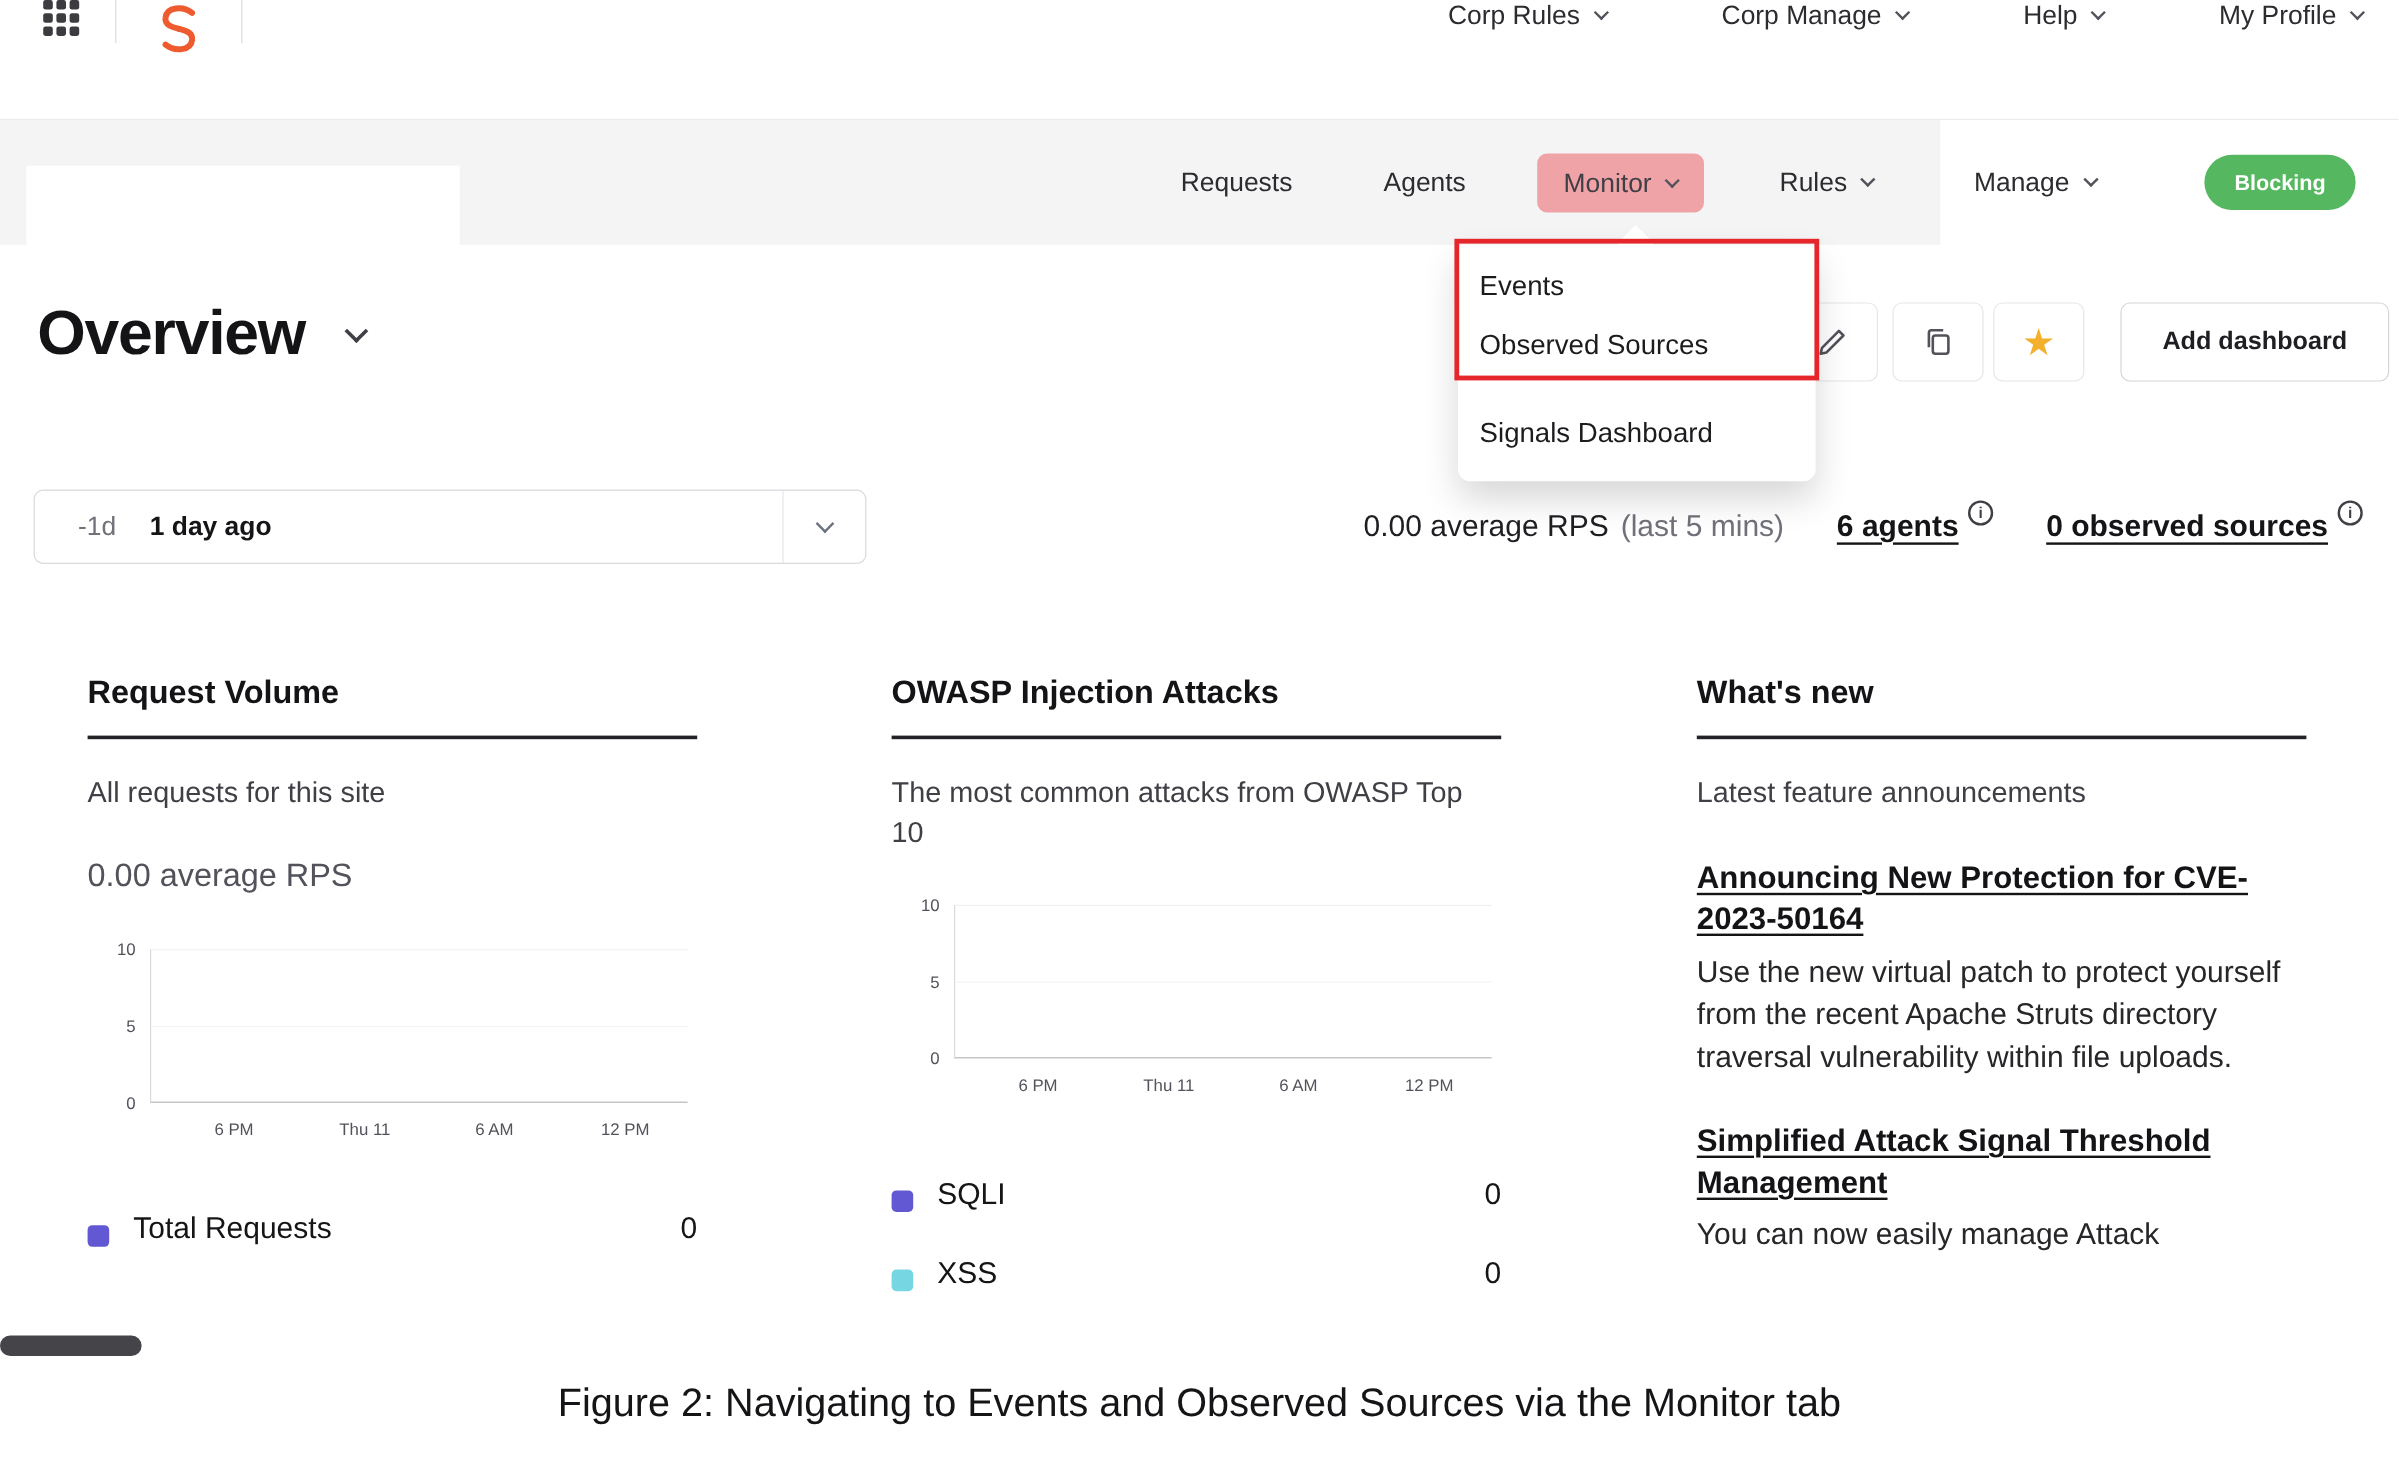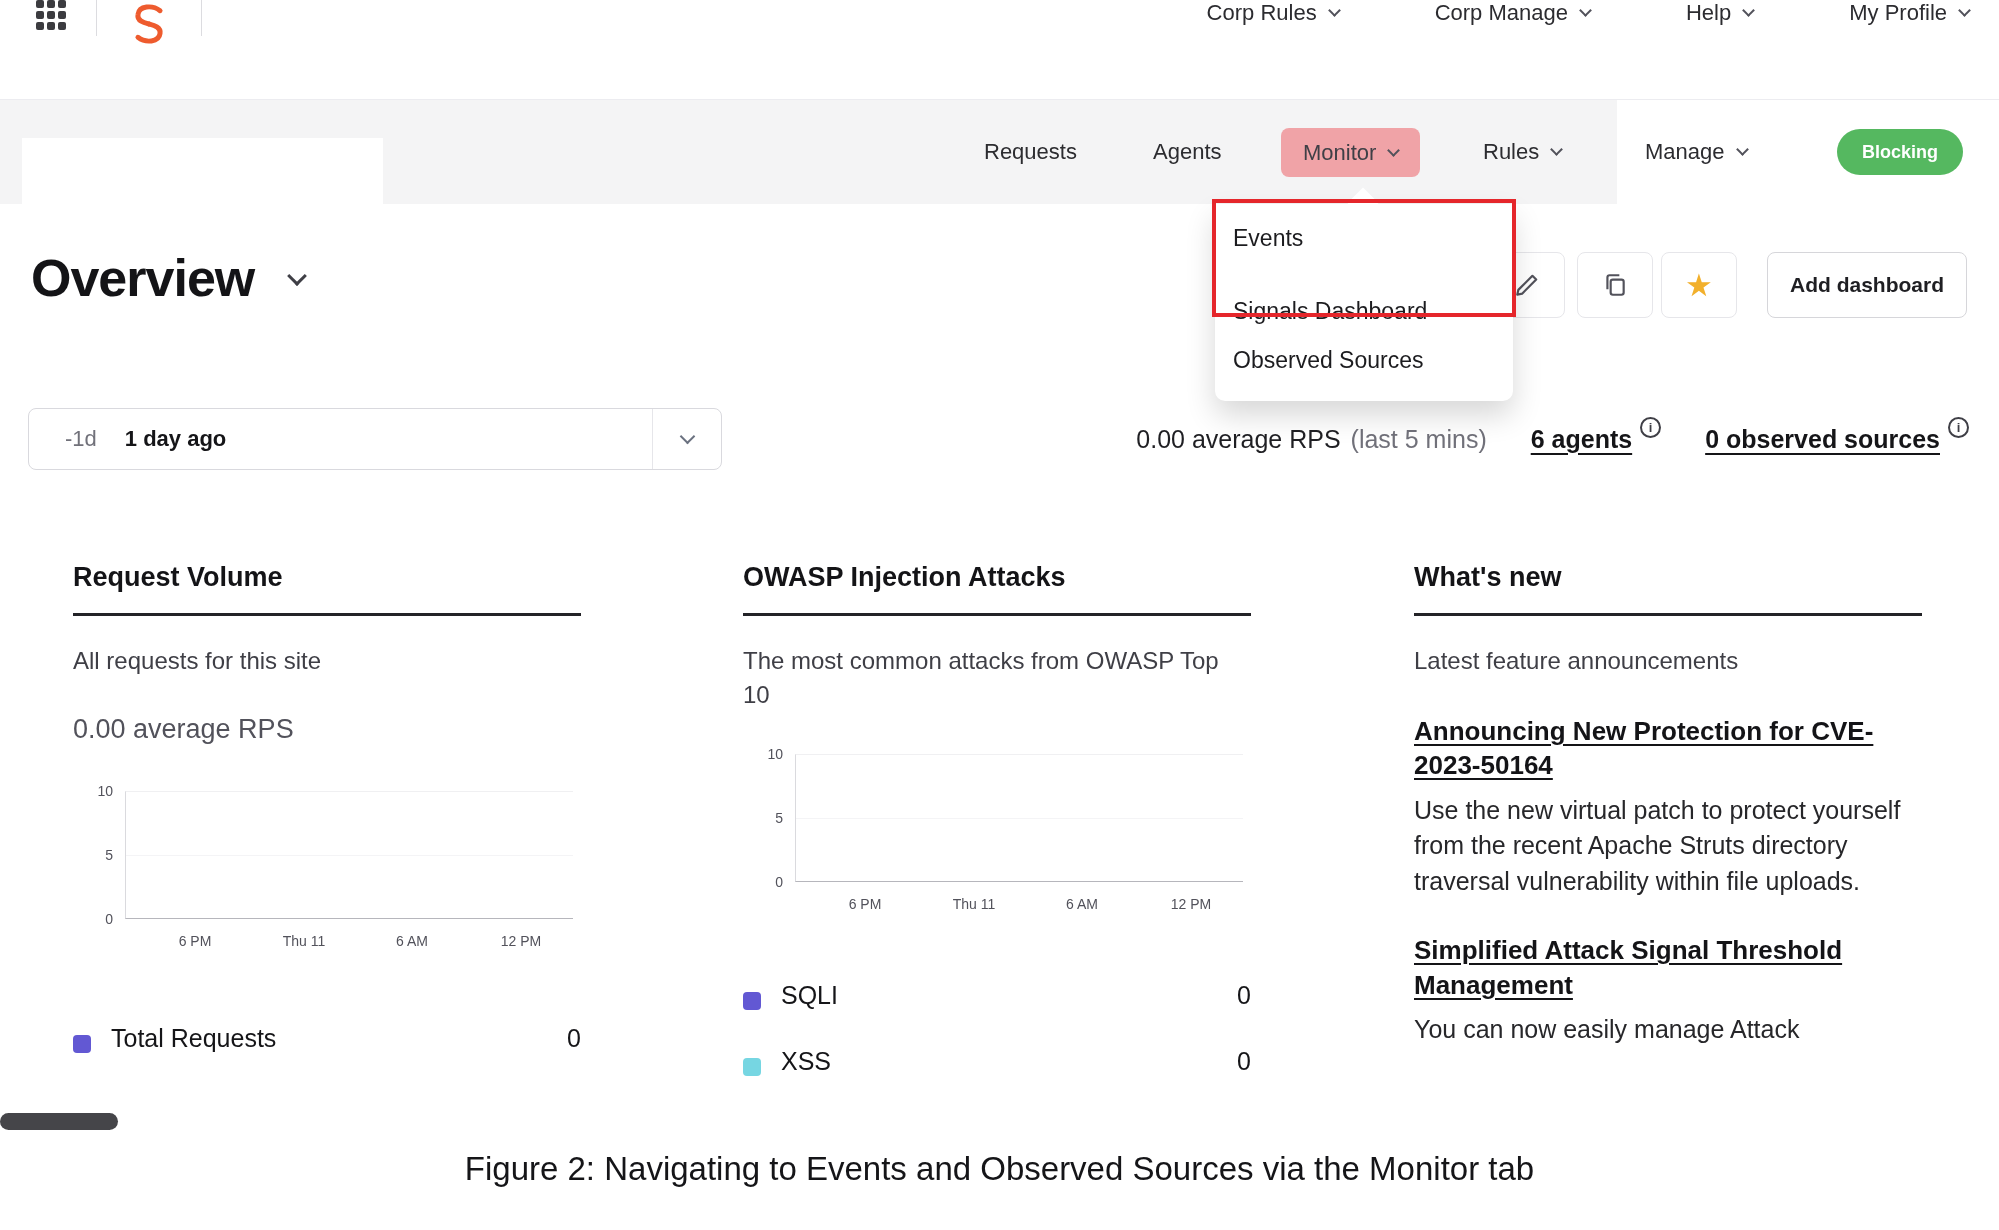--- a/index.html
+++ b/index.html
@@ -39,21 +39,21 @@
 
   
   .page-title-row{position:absolute;left:31px;top:248px;display:flex;align-items:center}
   .page-title{font-size:52px;font-weight:800;letter-spacing:-1px;color:#141417}
   .title-chev{width:14px;height:14px;border-right:3px solid #3f3f46;border-bottom:3px solid #3f3f46;
               transform:rotate(45deg);margin-left:36px;margin-top:-4px;cursor:pointer}
   .icon-btn{position:absolute;top:252px;width:76px;height:66px;background:#fff;border:1px solid #e6e6ea;border-radius:8px;
             display:flex;align-items:center;justify-content:center;cursor:pointer;z-index:5}
   .btn-edit{left:1489px}.btn-copy{left:1577px}.btn-star{left:1661px}
   .star-glyph{font-size:31px;color:#f2b02c;line-height:1}
-  .add-btn{position:absolute;left:1767px;top:252px;width:200px;height:66px;background:#fff;border:1px solid #d6d6da;border-radius:8px;
+  .add-btn{position:absolute;left:1767px;top:252px;width:224px;height:66px;background:#fff;border:1px solid #d6d6da;border-radius:8px;
            display:flex;align-items:center;justify-content:center;font-size:21px;font-weight:600;color:#1f1f23;cursor:pointer;z-index:5}
 
   
   .time-box{position:absolute;left:28px;top:408px;width:694px;height:62px;background:#fff;border:1px solid #d9d9de;border-radius:8px;
             display:flex;align-items:center;cursor:pointer;overflow:hidden}
   .time-short{margin-left:36px;font-size:22px;color:#71717a}
   .time-label{margin-left:28px;font-size:22px;font-weight:700;color:#151518}
   .time-div{margin-left:auto;width:1px;align-self:stretch;background:#e6e6ea}
   .time-chev-wrap{width:68px;display:flex;justify-content:center;align-items:center}
   .time-chev{width:11px;height:11px;border-right:2px solid #6b7280;border-bottom:2px solid #6b7280;transform:rotate(45deg);margin-top:-5px}
@@ -75,21 +75,21 @@
   .card-rps{margin-top:36px;font-size:27px;color:#52525b}
   .chart{position:relative;height:172px;margin-top:38px}
   .card2 .chart{margin-top:34px}
   .plot{position:absolute;left:52px;right:8px;top:8px;height:128px;background:#fff;
         border-left:1px solid #dadade;border-bottom:1px solid #b6b6bc;border-top:1px solid #f0f0f2}
   .plot::after{content:"";position:absolute;left:0;right:0;top:50%;height:1px;background:#f4f4f6}
   .yt{position:absolute;left:0;width:40px;text-align:right;font-size:14px;color:#52525b;transform:translateY(-50%)}
   .yt.t0{top:8px}.yt.t1{top:72px}.yt.t2{top:136px}
   .xt{position:absolute;top:150px;font-size:14px;color:#52525b;transform:translateX(-50%);white-space:nowrap}
   .xt.x0{left:122px}.xt.x1{left:231px}.xt.x2{left:339px}.xt.x3{left:448px}
-  .legend{margin-top:54px}
+  .legend{margin-top:40px}
   .card2 .legend{margin-top:48px}
   .legend-row{display:flex;align-items:flex-end;height:44px;margin-bottom:22px}
   .swatch{width:18px;height:18px;border-radius:4px;margin-right:20px;flex:0 0 auto}
   .legend-label{flex:1;font-size:25px;color:#151518}
   .legend-value{font-size:25px;color:#151518}
 
   .article{margin-top:36px}
   .article + .article{margin-top:34px}
   .article-title{font-size:26px;font-weight:700;color:#141417;line-height:1.32;max-width:480px;cursor:pointer;
                  text-decoration:underline;text-decoration-thickness:2px;text-underline-offset:4px}
@@ -166,22 +166,22 @@
       <i class="chev"></i>
     </div>
     <div class="badge" style="background-color: rgb(85, 184, 96); align-items: center;">
       <span>Blocking</span>
     </div>
   </div>
 
   <div class="notch"></div>
   <div class="dropdown">
     <div class="dd-item">Events</div>
+    <div class="dd-item">Observed Sources</div>
     <div class="dd-item last">Signals Dashboard</div>
-    <div class="dd-item">Observed Sources</div>
   </div>
   <div class="annotation"></div>
 
   <div class="page-title-row">
     <h1 class="page-title">Overview</h1>
     <i class="title-chev"></i>
   </div>
 
   <div class="icon-btn btn-edit">
     <svg width="26" height="26" viewBox="0 0 24 24" fill="none" stroke="#52525b" stroke-width="2" stroke-linejoin="round">

